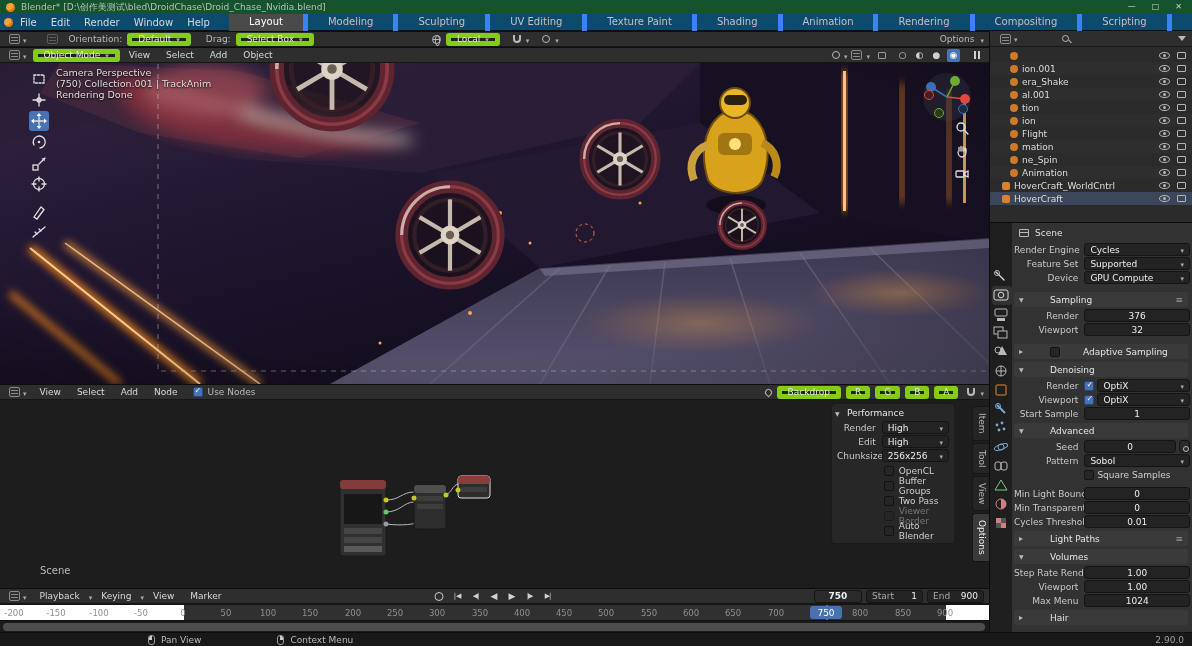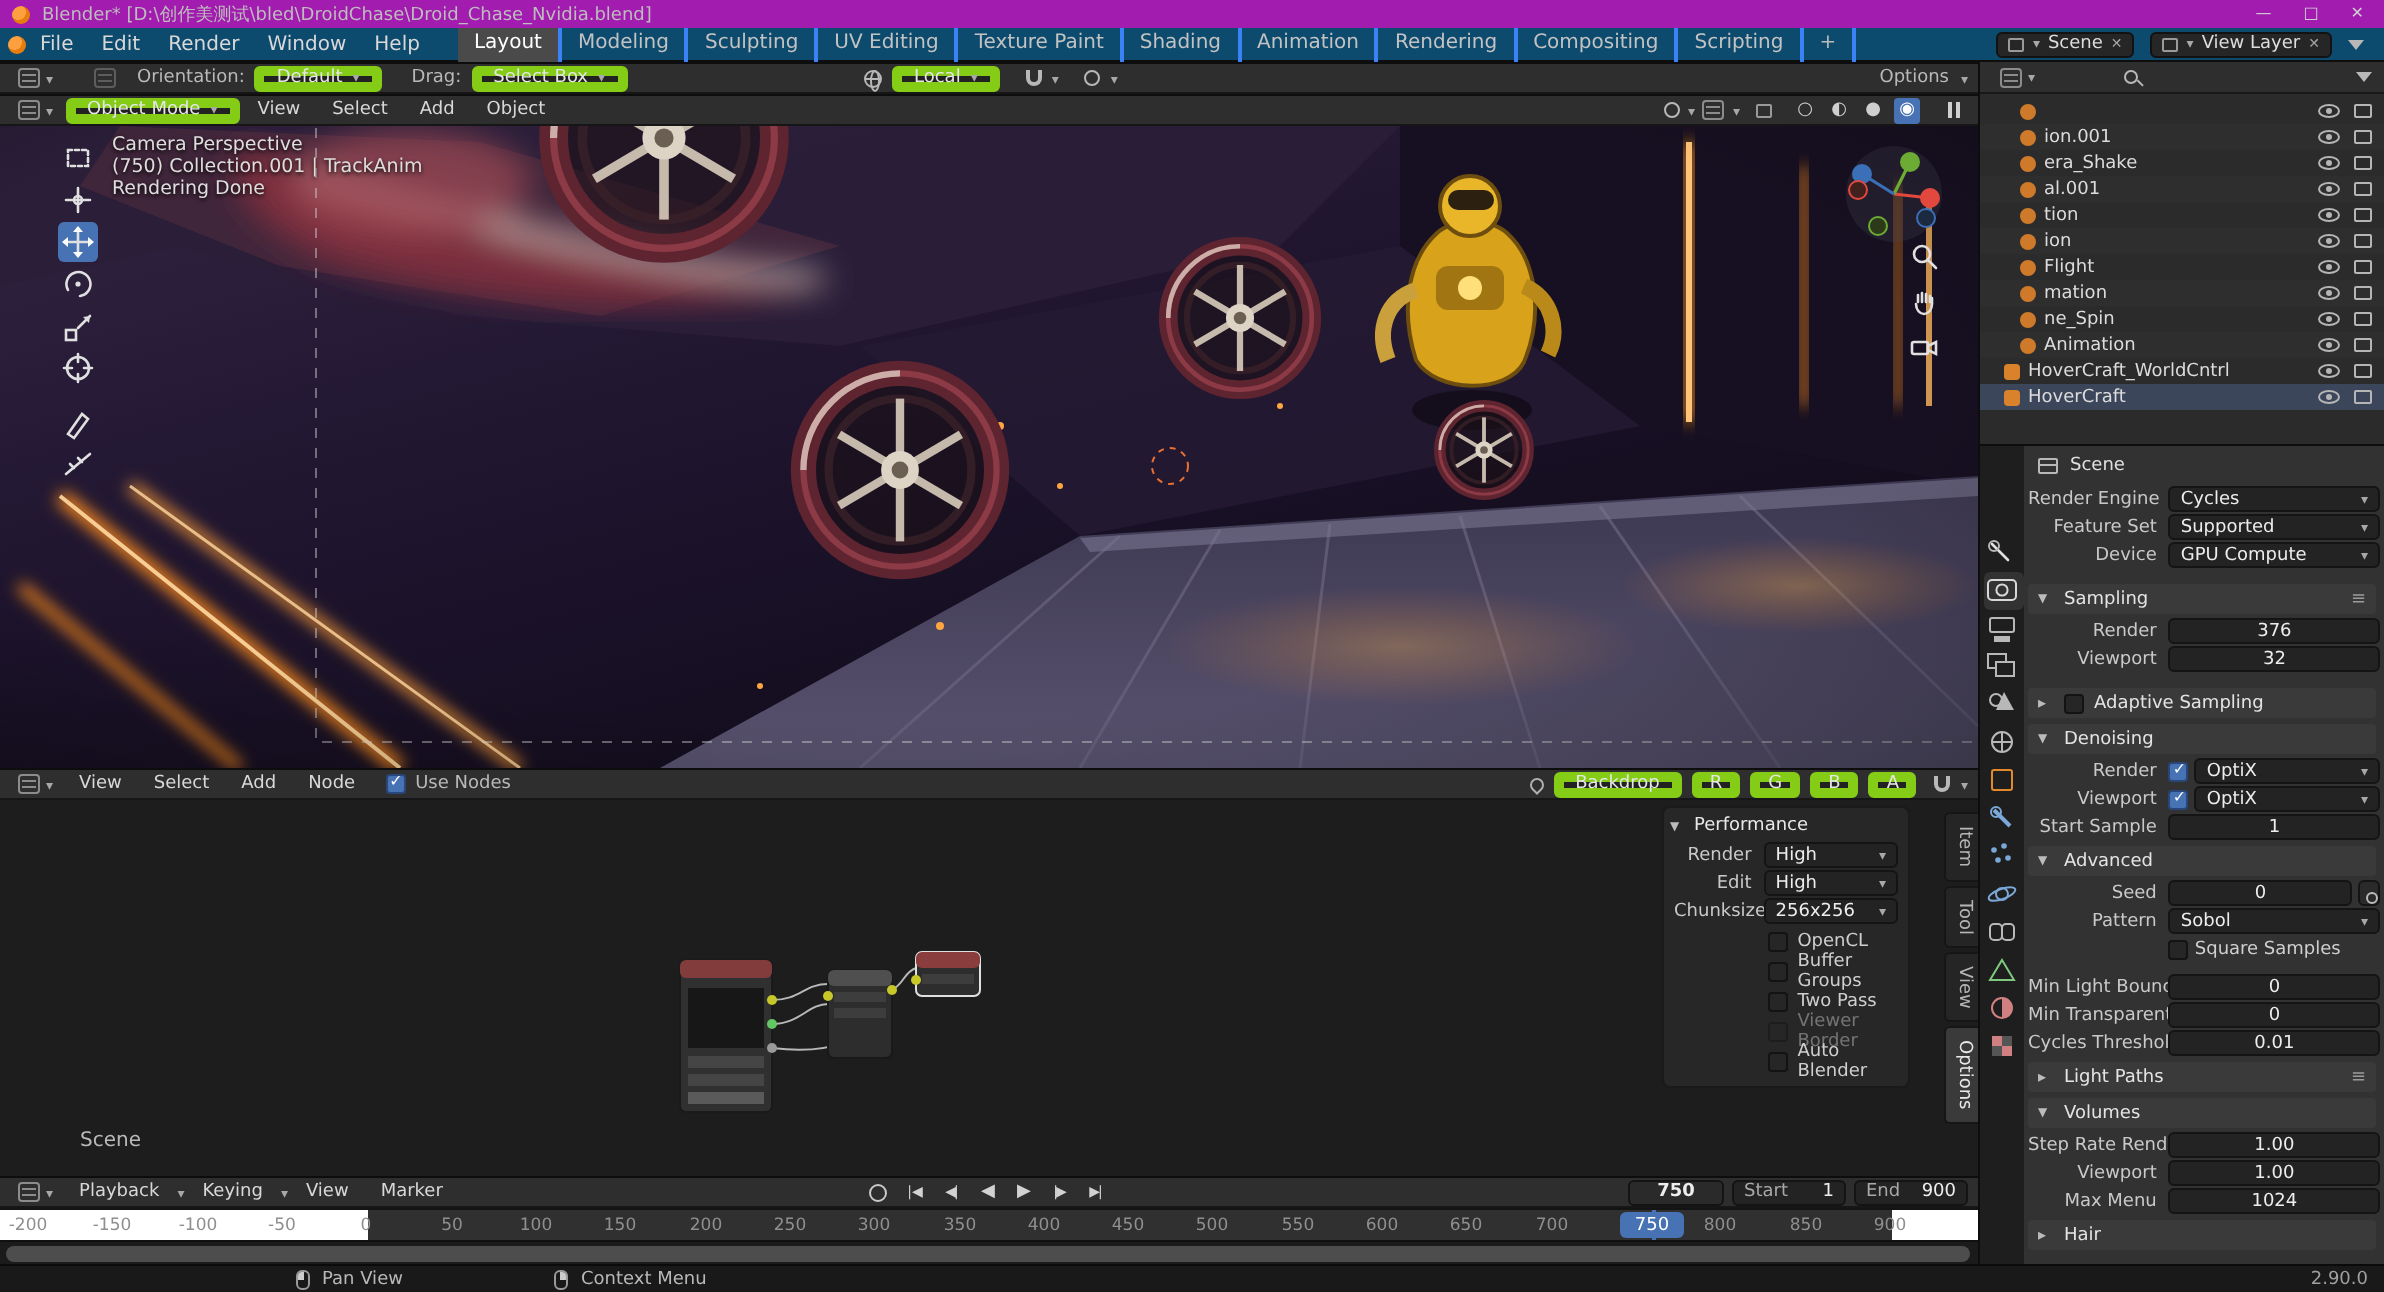--- a/index.html
+++ b/index.html
@@ -1,30 +1,30 @@
 <!DOCTYPE html>
 <html><head>
 <meta charset="utf-8">
 <style>
 *{margin:0;padding:0;box-sizing:border-box}
 html,body{width:1192px;height:646px;overflow:hidden;background:#000}
 body{font-family:"DejaVu Sans","Liberation Sans",sans-serif;font-size:10px;color:#d4d4d4}
 #app{position:absolute;inset:0;background:#1d1d1d}
 
-#titlebar{position:absolute;left:0;top:0;width:1192px;height:14px;background:#a21caf;display:flex;align-items:center;padding:0 6px;gap:6px}
+#titlebar{position:absolute;left:0;top:0;width:1192px;height:14px;background:#14532d;display:flex;align-items:center;padding:0 6px;gap:6px}
 #titlebar .ttext{font-size:9px;color:#bdbdbd;white-space:nowrap}
 .blogo{width:9px;height:9px;border-radius:50%;background:radial-gradient(circle at 35% 35%,#ffa040 0 45%,#e87d0d 46% 100%);flex:none}
 .wbtns{margin-left:auto;display:flex;gap:16px;padding-right:4px}
 .wbtn{color:#cfcfcf;font-size:8px;line-height:14px}
 .wbtn.min::after{content:"—"}.wbtn.max::after{content:"□"}.wbtn.cls::after{content:"✕"}
 
 #menubar{position:absolute;left:0;top:14px;width:1192px;height:17px;background:#0c4a6e;display:flex;align-items:center;padding:0 4px;border-bottom:1px solid #0e0e0e}
 .menu{padding:0 7px;line-height:17px;color:#d8d8d8;font-size:10px;white-space:nowrap}
 .wtabs{display:flex;margin-left:12px;height:17px}
-.wtab{padding:0 8px;line-height:16px;color:#c2c2c2;font-size:10px;border-right:2px solid #3b82f6;white-space:nowrap}
+.wtab{padding:0 20px;line-height:16px;color:#c2c2c2;font-size:10px;border-right:5px solid #3b82f6;white-space:nowrap}
 .wtab.active{background:#4a4a4a;color:#fff}
 .wtab.plus{color:#bbb}
 .mb-right{margin-left:auto;display:flex;align-items:center;gap:8px;padding-right:6px}
 .dbw{display:flex;align-items:center;gap:4px;background:#262626;border:1px solid #121212;border-radius:3px;height:13px;padding:0 5px;font-size:9px;color:#ddd}
 .dbico{width:8px;height:7px;border:1px solid #9a9a9a;border-radius:1px;flex:none}
 .xbtn::after{content:"✕";font-size:7px;color:#a5a5a5}
 .chev{display:inline-block}
 .chev::after{content:"▾";font-size:7px;color:#a8a8a8;line-height:1}
 .funnel{width:0;height:0;border-left:4px solid transparent;border-right:4px solid transparent;border-top:5px solid #b8b8b8}
 
@@ -112,21 +112,21 @@
 .i-eye{position:relative;width:11px;height:7px;border:1px solid #b5b5b5;border-radius:50%;flex:none}
 .i-eye::after{content:"";position:absolute;left:3px;top:1px;width:3px;height:3px;background:#b5b5b5;border-radius:50%}
 .i-scr{width:9px;height:7px;border:1px solid #b5b5b5;border-radius:1px;flex:none}
 
 #properties{position:absolute;left:989px;top:223px;width:203px;height:409px;background:#323232;border-left:1px solid #0d0d0d}
 #ptabs{position:absolute;left:0;top:0;width:22px;height:100%;background:#1e1e1e}
 #pcontent{position:absolute;left:22px;top:0;right:0;bottom:0;overflow:hidden;padding-top:1px}
 .pbread{height:18px;display:flex;align-items:center;gap:6px;padding:0 7px;font-size:9px;color:#e0e0e0}
 .scnico{width:10px;height:8px;border:1px solid #b8b8b8;border-radius:1px;position:relative}
 .scnico::after{content:"";position:absolute;left:0;right:0;top:1.5px;height:1px;background:#b8b8b8}
-.sec{display:flex;align-items:center;gap:5px;height:15px;background:#3a3a3a;border-radius:2px;margin:3px 4px 2px 2px;padding:0 5px;font-size:9px;color:#e4e4e4}
+.sec{display:flex;align-items:center;gap:23px;height:15px;background:#3a3a3a;border-radius:2px;margin:3px 4px 2px 2px;padding:0 5px;font-size:9px;color:#e4e4e4}
 .dots{margin-left:auto;color:#9a9a9a;font-size:9px}
 .dots::after{content:"≡"}
 .sep{height:4px}
 .animdot{width:11px;height:13px;background:#2a2a2a;border:1px solid #141414;border-radius:3px;flex:none;position:relative}
 .animdot::after{content:"";position:absolute;left:3px;top:4.5px;width:4px;height:4px;border-radius:50%;border:1px solid #bbb}
 
 svg .st{stroke:#e0e0e0;stroke-width:1.3;fill:none;stroke-linecap:round}
 </style>
 </head>
 <body>

